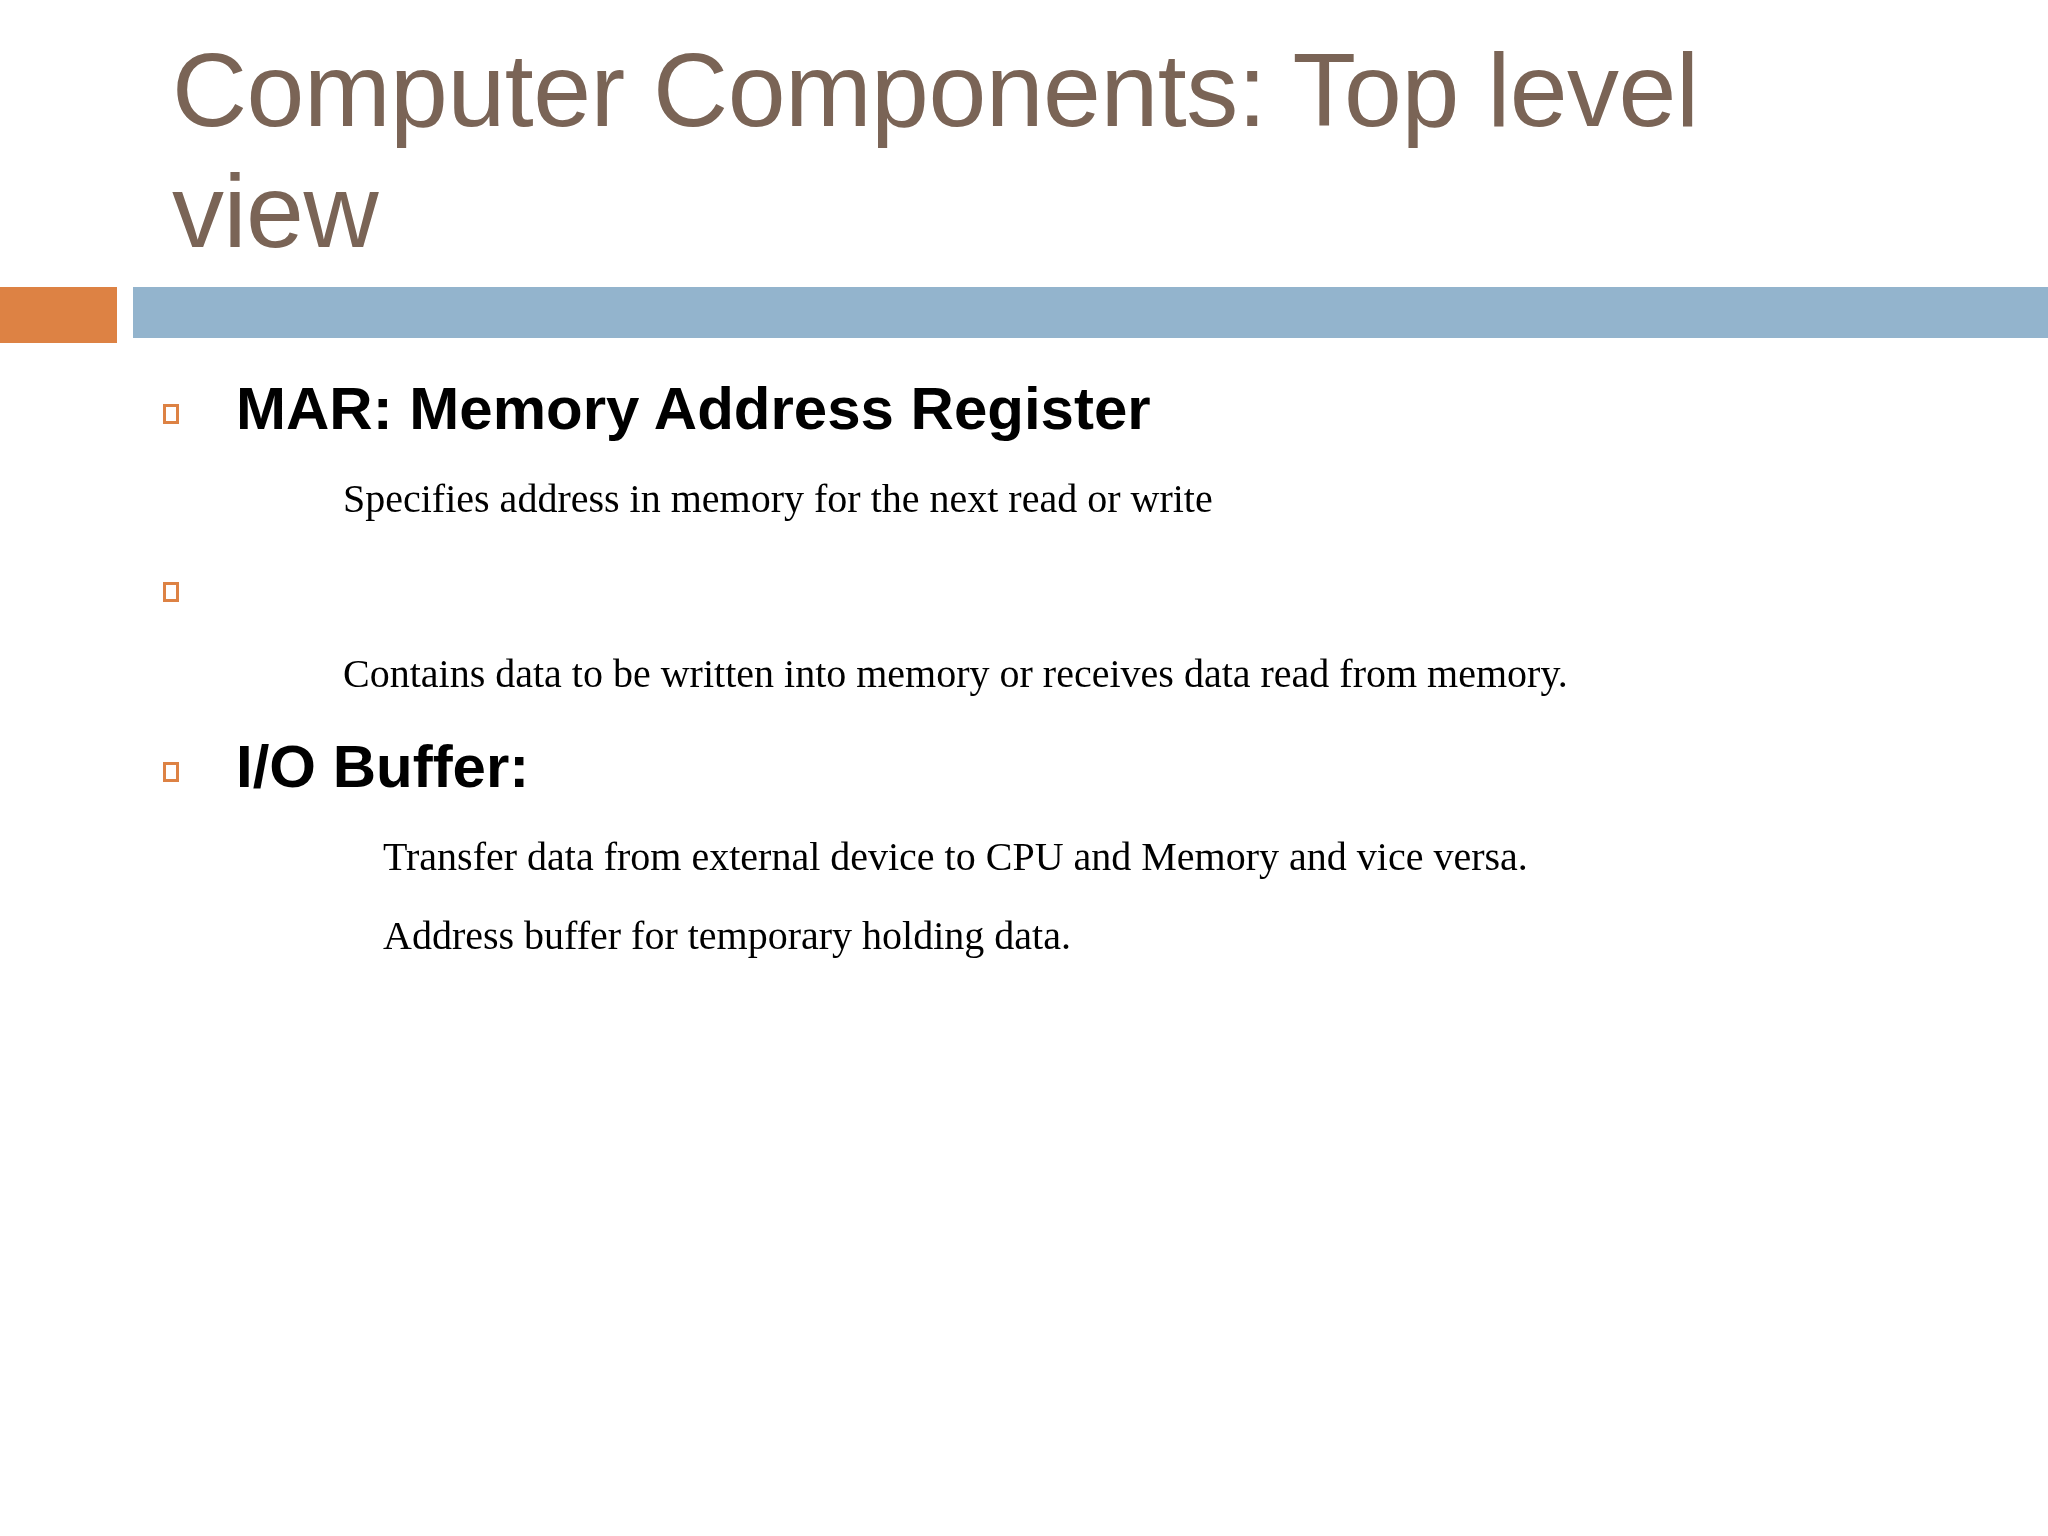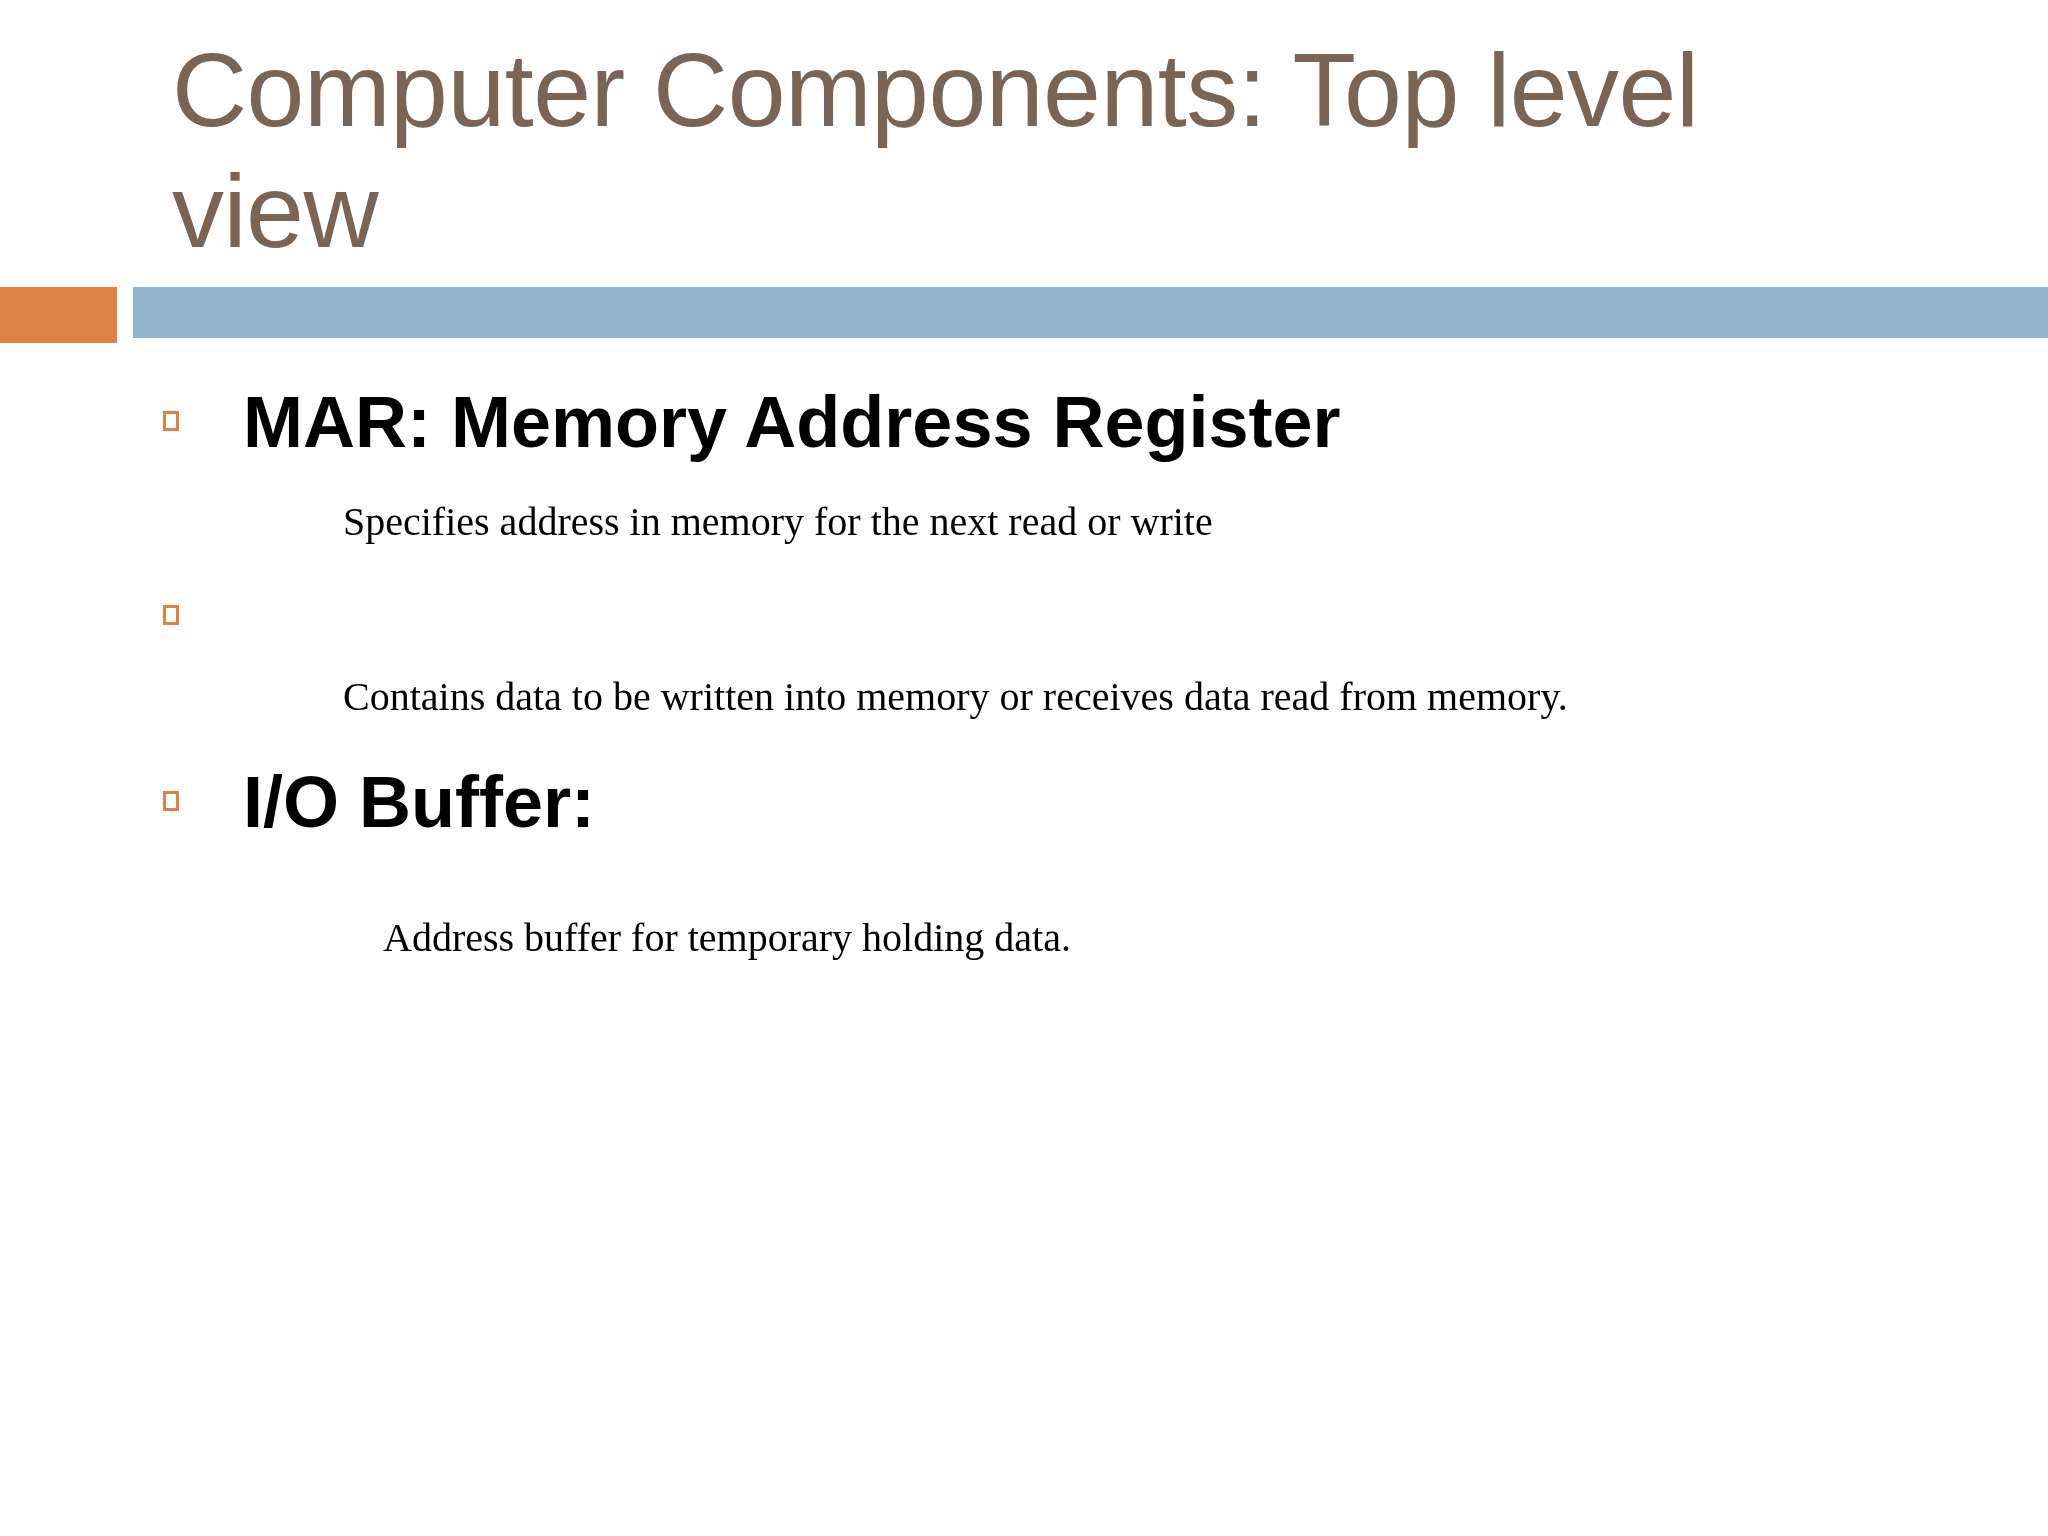--- a/index.html
+++ b/index.html
@@ -77,24 +77,24 @@
     top: 32px;
     width: 16px;
     height: 20px;
     border: 3px solid #dd8244;
     box-sizing: border-box;
     background: transparent;
   }
   .bullet-text {
     font-family: "Liberation Sans", sans-serif;
     font-weight: 700;
-    font-size: 72px;
+    font-size: 60px;
     line-height: 1.22;
     color: #000000;
-    margin: 11px;
+    margin: 4px;
     display: block;
   }
 
   .para {
     font-family: Liberation Serif, serif;
     font-weight: 400;
     font-size: 40px;
     line-height: 1.08;
     color: #000000;
     margin: 0;
@@ -140,17 +140,18 @@
     <div class="gap-sm"></div>
     <p class="para">Contains data to be written into memory or receives data read from memory.</p>
 
     <div class="gap-md"></div>
 
     <div class="bullet-row">
       <span class="bullet-marker"></span>
       <span class="bullet-text">I/O Buffer:</span>
     </div>
     <div class="gap-sm"></div>
+    <p class="para indent-wide">Transfer data from external device to CPU and Memory and vice versa.</p>
     <div class="gap-lg"></div>
     <p class="para indent-wide">Address buffer for temporary holding data.</p>
 
   </div>
 </div>
 
 </body></html>

